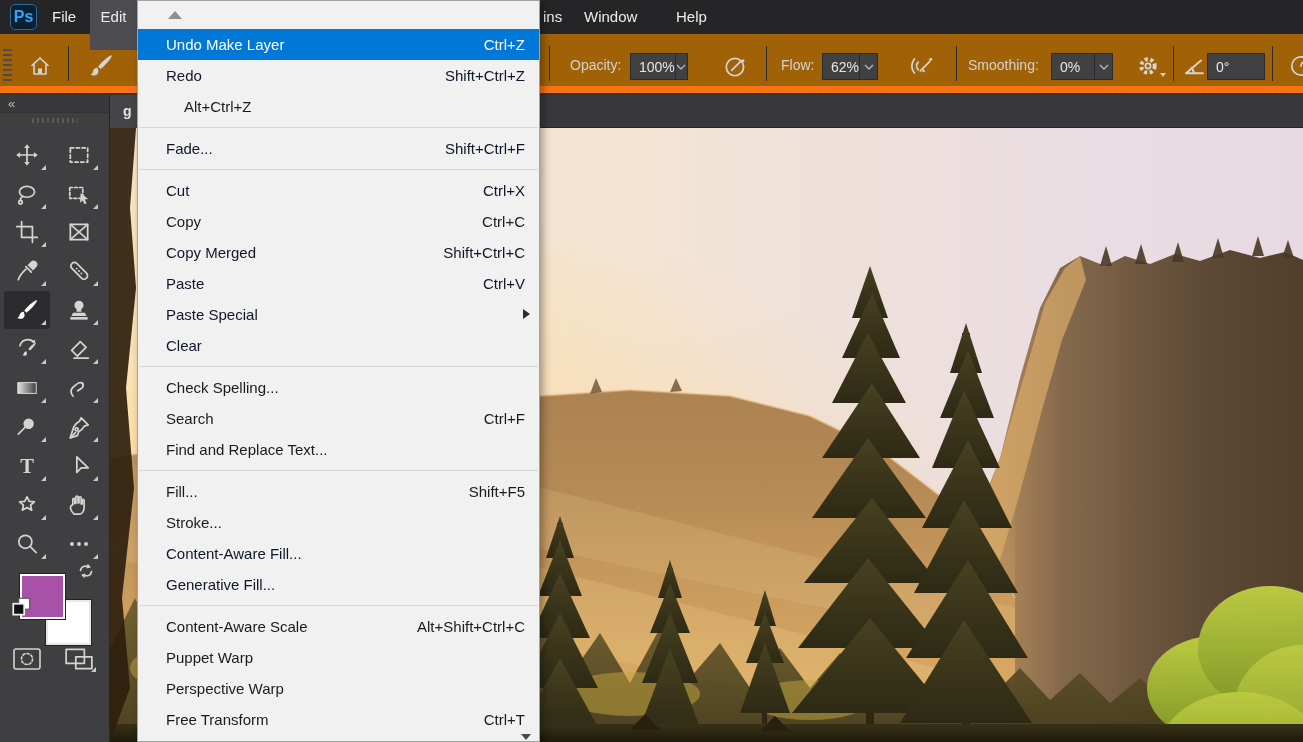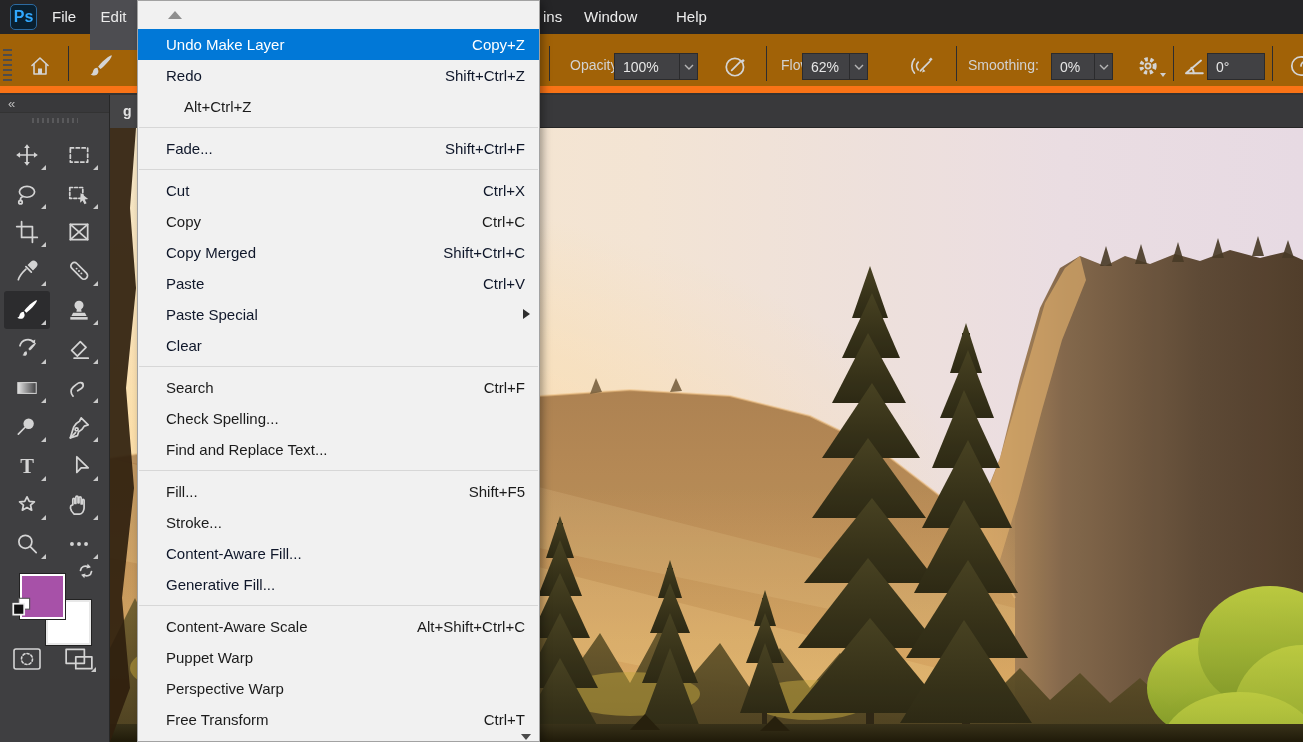--- a/index.html
+++ b/index.html
@@ -401,39 +401,39 @@
     </div>
   <div class="ob-sep" style="left:68px"></div>
   <div class="ob-icon" style="left:84px;width:34px">
     <svg width="28" height="28" viewBox="0 0 24 24">
         <path class="f" d="M20.5 3c-3.2 1.2-8.6 6.3-11 9.6l2 2C14.8 12.2 19.9 6.8 21 4c.4-1-.1-1.3-.5-1zM9 13.5c-2.2 0-3.6 1.3-4 3.6-.2 1.1-.8 1.7-1.9 2 1.3 1.2 3.8 1.5 5.3.4 1.4-1 1.8-2.8 1-4.4z"></path>
       </svg>
     </div>
 
   <div class="ob-sep" style="left:549px"></div>
   <span class="ob-label" style="left:570px">Opacity:</span>
-  <div class="ob-box" style="left:614px;width:84px">
+  <div class="ob-box" style="left:630px;width:58px">
     <span class="val">100%</span>
     <span class="chev">
       <svg width="10" height="6" viewBox="0 0 10 6">
           <path d="M1 1l4 4 4-4" stroke="#b5b5b5" fill="none" stroke-width="1.4"></path>
         </svg>
       </span>
   </div>
   <div class="ob-icon" style="left:722px">
     <svg width="26" height="26" viewBox="0 0 24 24">
         <circle class="s" cx="11" cy="13" r="8"></circle>
         <path class="s" d="M8 16l8.5-8.5"></path>
         <path class="f" d="M16.5 7.5l2-2 1.6 1.6-2 2z"></path>
       </svg>
     </div>
 
   <div class="ob-sep" style="left:766px"></div>
   <span class="ob-label" style="left:781px">Flow:</span>
-  <div class="ob-box" style="left:802px;width:66px">
+  <div class="ob-box" style="left:822px;width:56px">
     <span class="val">62%</span>
     <span class="chev">
       <svg width="10" height="6" viewBox="0 0 10 6">
           <path d="M1 1l4 4 4-4" stroke="#b5b5b5" fill="none" stroke-width="1.4"></path>
         </svg>
       </span>
   </div>
   <div class="ob-icon" style="left:905px;width:34px">
     <svg width="30" height="26" viewBox="0 0 26 24">
         <path class="s" d="M6 5.5c-3.2 3.6-3.2 9.4 0 13"></path>
@@ -489,21 +489,21 @@
   <span class="mb-item" style="left:670px">Help</span>
 </div>
 
 <div class="menu">
   <div class="menu-top">
     <div class="scroll-up"></div>
   </div>
 
   <div class="mi sel">
     <span class="ml">Undo Make Layer</span>
-      <span class="ms">Copy+Z</span>
+      <span class="ms">Ctrl+Z</span>
     </div>
   <div class="mi dis">
     <span class="ml">Redo</span>
       <span class="ms">Shift+Ctrl+Z</span>
     </div>
   <div class="mi">
       <span class="ms">Alt+Ctrl+Z</span>
     </div>
   <div class="msep"></div>
 
@@ -532,27 +532,27 @@
   <div class="mi dis">
     <span class="ml">Paste Special</span>
     <span class="arr"></span>
     </div>
   <div class="mi dis">
     <span class="ml">Clear</span>
     </div>
   <div class="msep"></div>
 
   <div class="mi">
+    <span class="ml">Check Spelling...</span>
+    </div>
+  <div class="mi">
     <span class="ml">Search</span>
       <span class="ms">Ctrl+F</span>
     </div>
   <div class="mi">
-    <span class="ml">Check Spelling...</span>
-    </div>
-  <div class="mi">
     <span class="ml">Find and Replace Text...</span>
     </div>
   <div class="msep"></div>
 
   <div class="mi">
     <span class="ml">Fill...</span>
       <span class="ms">Shift+F5</span>
     </div>
   <div class="mi">
     <span class="ml">Stroke...</span>

